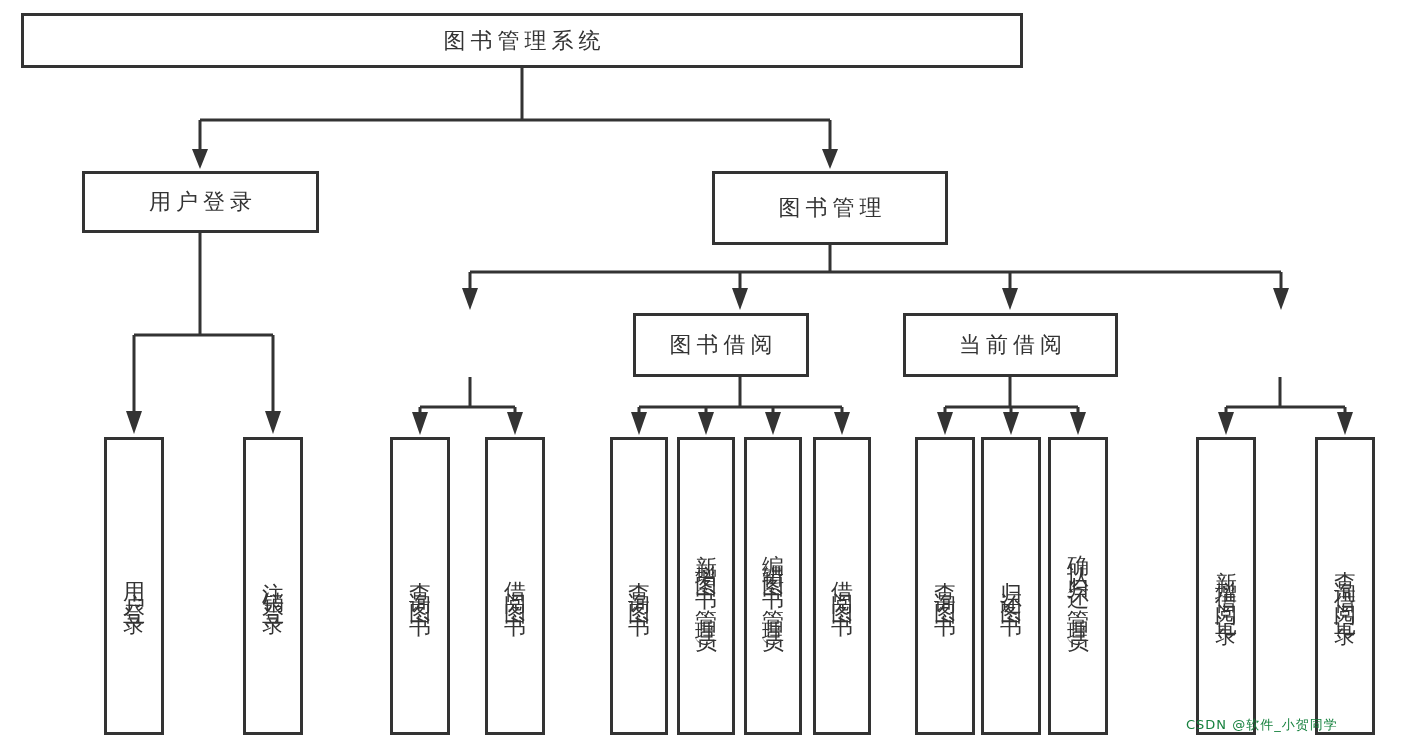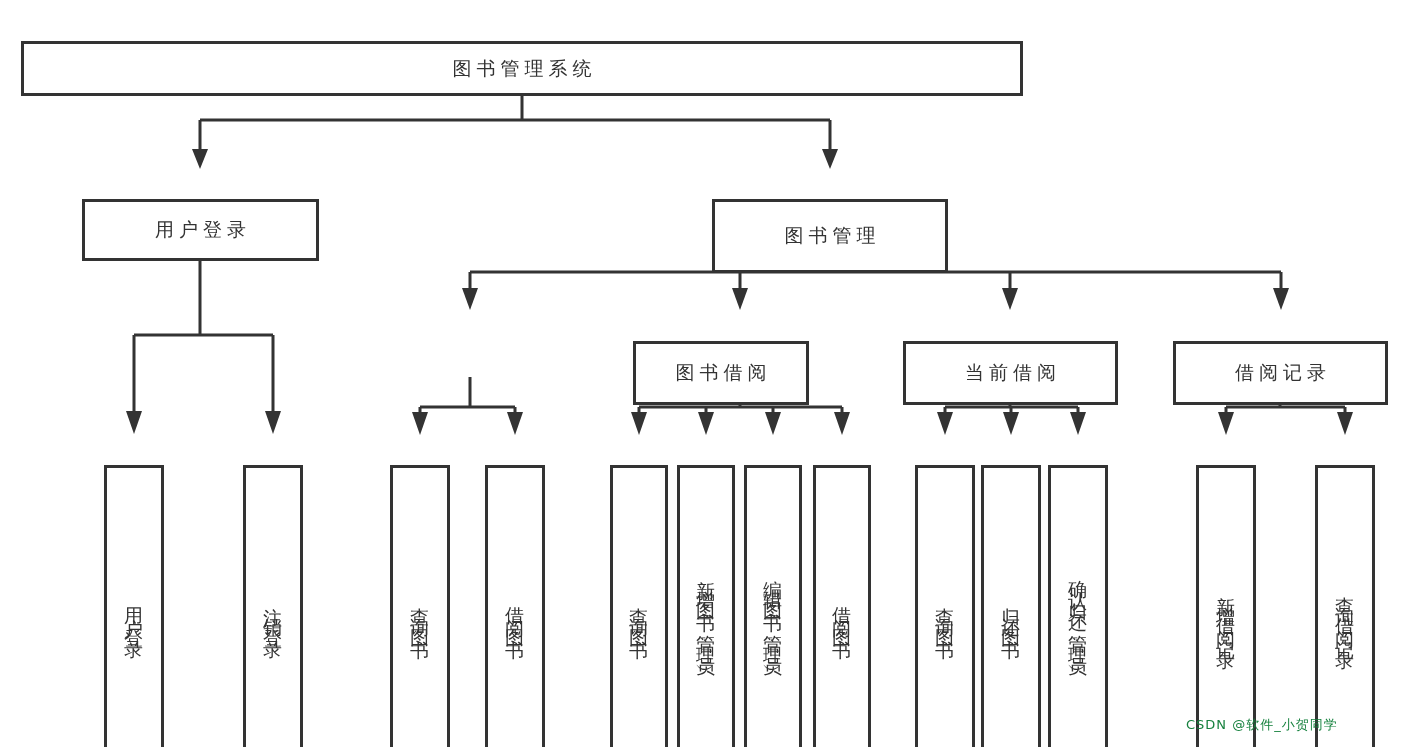--- a/index.html
+++ b/index.html
@@ -18,23 +18,22 @@
     width: 1405px; height: 747px;
   }
   .node {
     position: absolute;
     box-sizing: border-box;
     background: #ffffff;
     border: 3px solid #333333;
     display: flex;
     align-items: center;
     justify-content: center;
-    font-size: 19px;
+    font-size: 22px;
     color: #333333;
-    margin-top: 28px;
   }
   .hlabel {
     letter-spacing: 5px;
     text-indent: 5px;
     white-space: nowrap;
   }
   .leaf {
     width: 60px;
     top: 437px;
     height: 298px;
@@ -102,23 +101,20 @@
   <div class="node" style="left:712px; top:171px; width:236px; height:74px;">
     <span class="hlabel">图书管理</span>
   </div>
 
   <div class="node" style="left:633px; top:313px; width:176px; height:64px;">
     <span class="hlabel">图书借阅</span>
   </div>
   <div class="node" style="left:903px; top:313px; width:215px; height:64px;">
     <span class="hlabel">当前借阅</span>
   </div>
-  <div class="node" style="left:1173px; top:313px; width:215px; height:64px;">
-    <span class="hlabel">借阅记录</span>
-  </div>
 
   <div class="node leaf" style="left:104px;">
     <span class="vlabel">用户登录</span>
   </div>
   <div class="node leaf" style="left:243px;">
     <span class="vlabel">注销登录</span>
   </div>
 
   <div class="node leaf" style="left:390px;">
     <span class="vlabel">查询图书</span>

